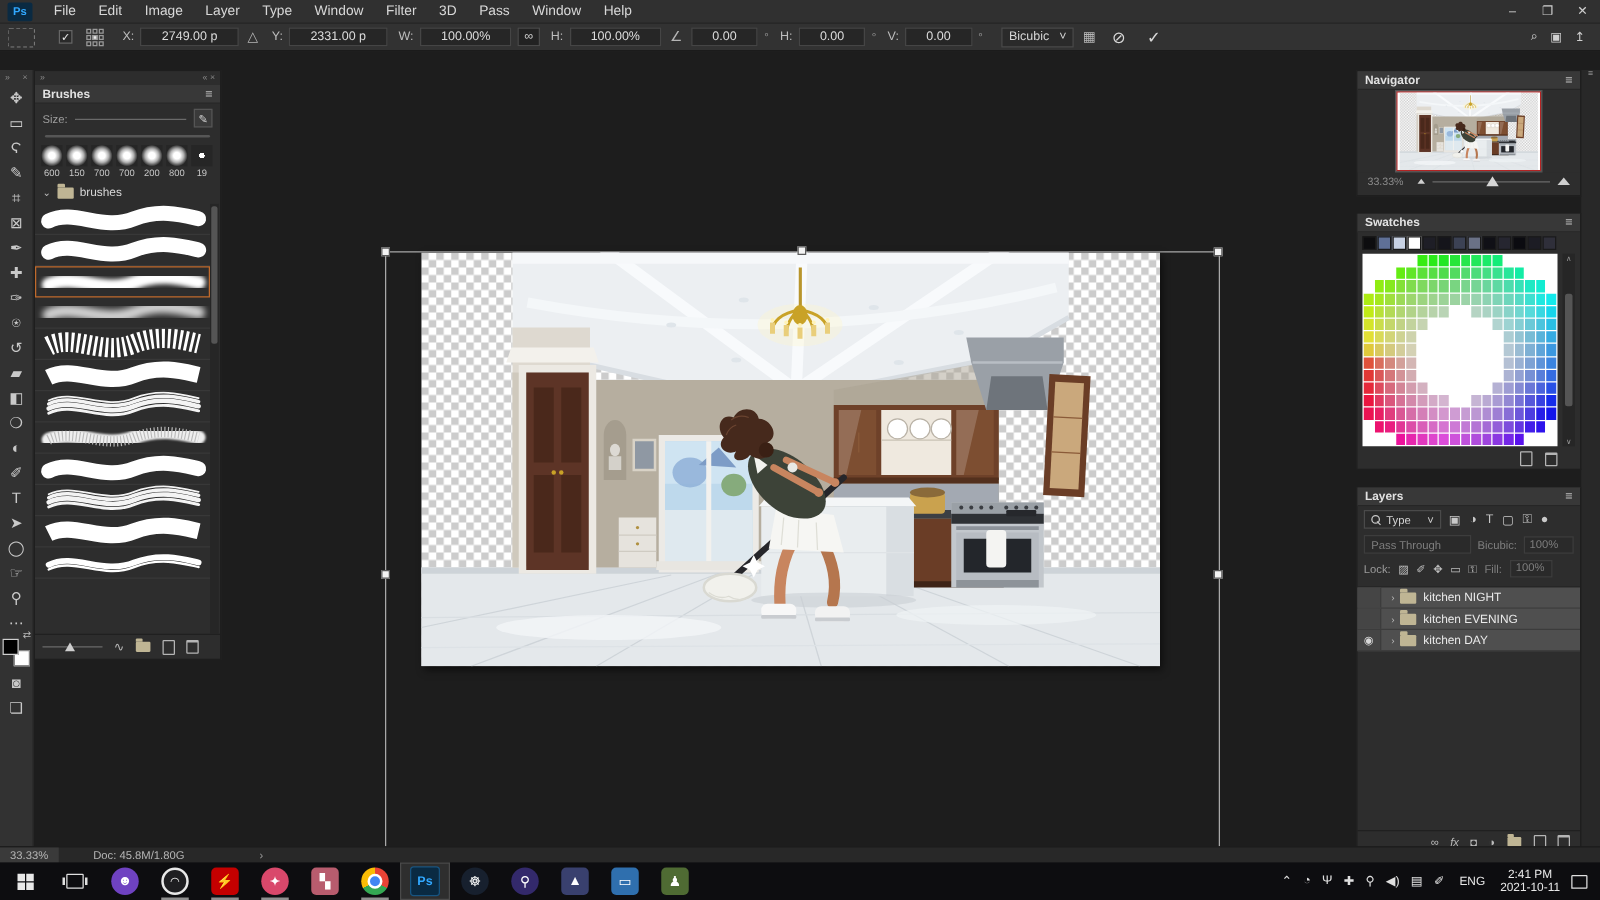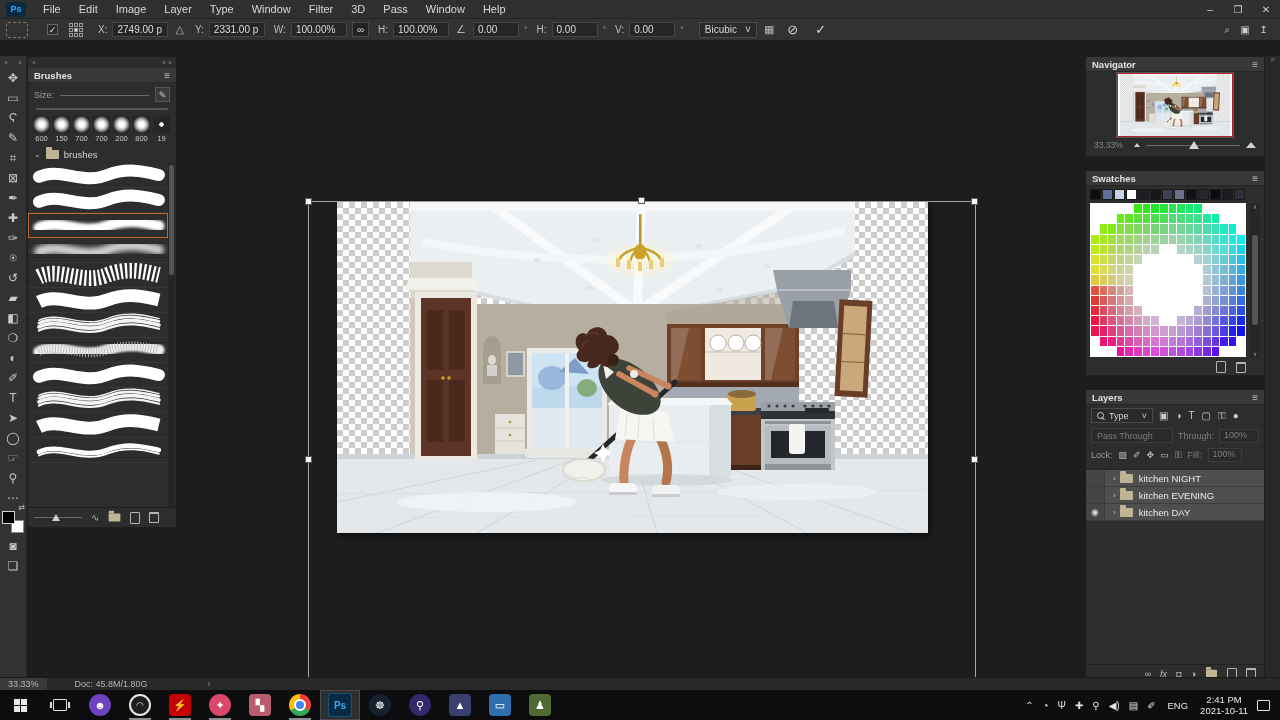--- a/index.html
+++ b/index.html
@@ -22,21 +22,21 @@
                 border-bottom:1px solid #1b1b1b; display:flex; align-items:center; gap:5px;
                 padding-left:6px; font-size:10px; color:#b9b9b9; z-index:40; }
   .tool-badge { width:22px; height:16px; border:1px dashed #8a8a8a; border-radius:2px; margin-right:14px; opacity:.8; }
   .opt-check { width:11px; height:11px; background:#2a2a2a; border:1px solid #666; color:#e8e8e8;
                font-size:9px; line-height:10px; text-align:center; }
   .refpoint { display:grid; grid-template-columns:repeat(3,4px); grid-gap:1px; margin:0 6px; }
   .refpoint i { width:4px; height:4px; border:1px solid #9a9a9a; background:transparent; }
   .refpoint i.c { background:#e8e8e8; }
   .opt-label { color:#bdbdbd; margin-left:4px; }
   .opt-field { background:#262626; border:1px solid #454545; height:15px; min-width:56px;
-               padding:1px 4px; color:#dcdcdc; font-size:10px; }
+               padding:1px 16px; color:#dcdcdc; font-size:10px; }
   .opt-field.small { min-width:46px; }
   .opt-icon { color:#b5b5b5; font-size:11px; padding:0 2px; }
   .opt-link { background:#222; border:1px solid #4a4a4a; padding:0 4px; color:#cfcfcf; height:15px; line-height:14px; }
   .opt-deg { color:#9a9a9a; font-size:9px; }
   .opt-select { background:#2a2a2a; border:1px solid #4a4a4a; height:16px; padding:0 5px; color:#d6d6d6;
                 display:flex; align-items:center; gap:8px; margin-left:10px; }
   .opt-commit { color:#d8d8d8; font-size:13px; padding:0 6px; }
   .opt-search-group { margin-left:auto; display:flex; align-items:center; gap:10px; padding-right:12px; color:#cfcfcf; }
 
   
@@ -1154,21 +1154,21 @@
             <span>T</span>
             <span>▢</span>
             <span>⚿</span>
             <span>●</span>
           </div>
       </div>
       <div class="l-blend">
         <div class="l-select">
           <span>Pass Through</span>
         </div>
-        <span class="dim">Through:</span>
+        <span class="dim">Bicubic:</span>
         <div class="dim-field">100%</div>
       </div>
       <div class="l-lock">
         <span>Lock:</span>
         <span id="l-locks" style="display:flex;gap:6px;">
             <span class="ic">▨</span>
             <span class="ic">✐</span>
             <span class="ic">✥</span>
             <span class="ic">▭</span>
             <span class="ic">⚿</span>

